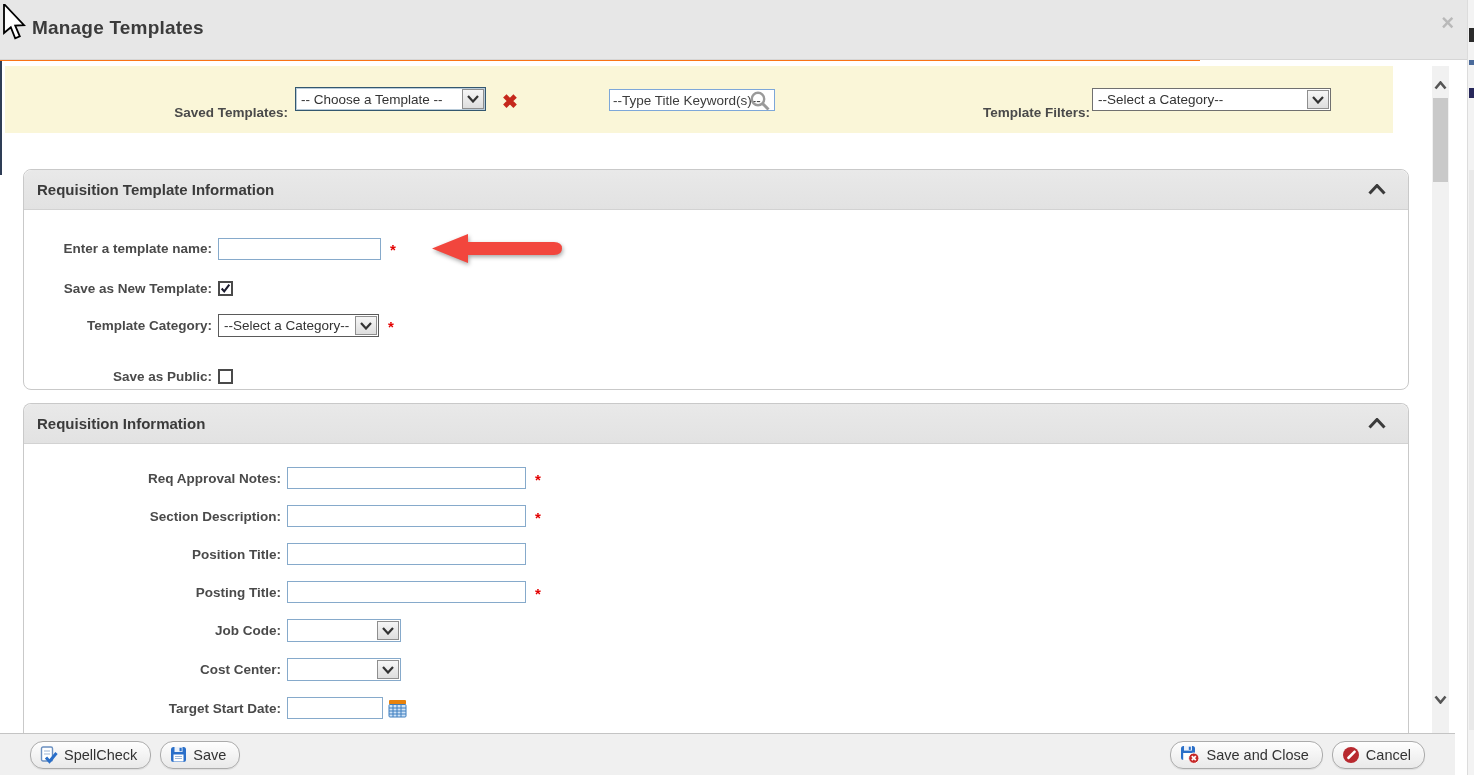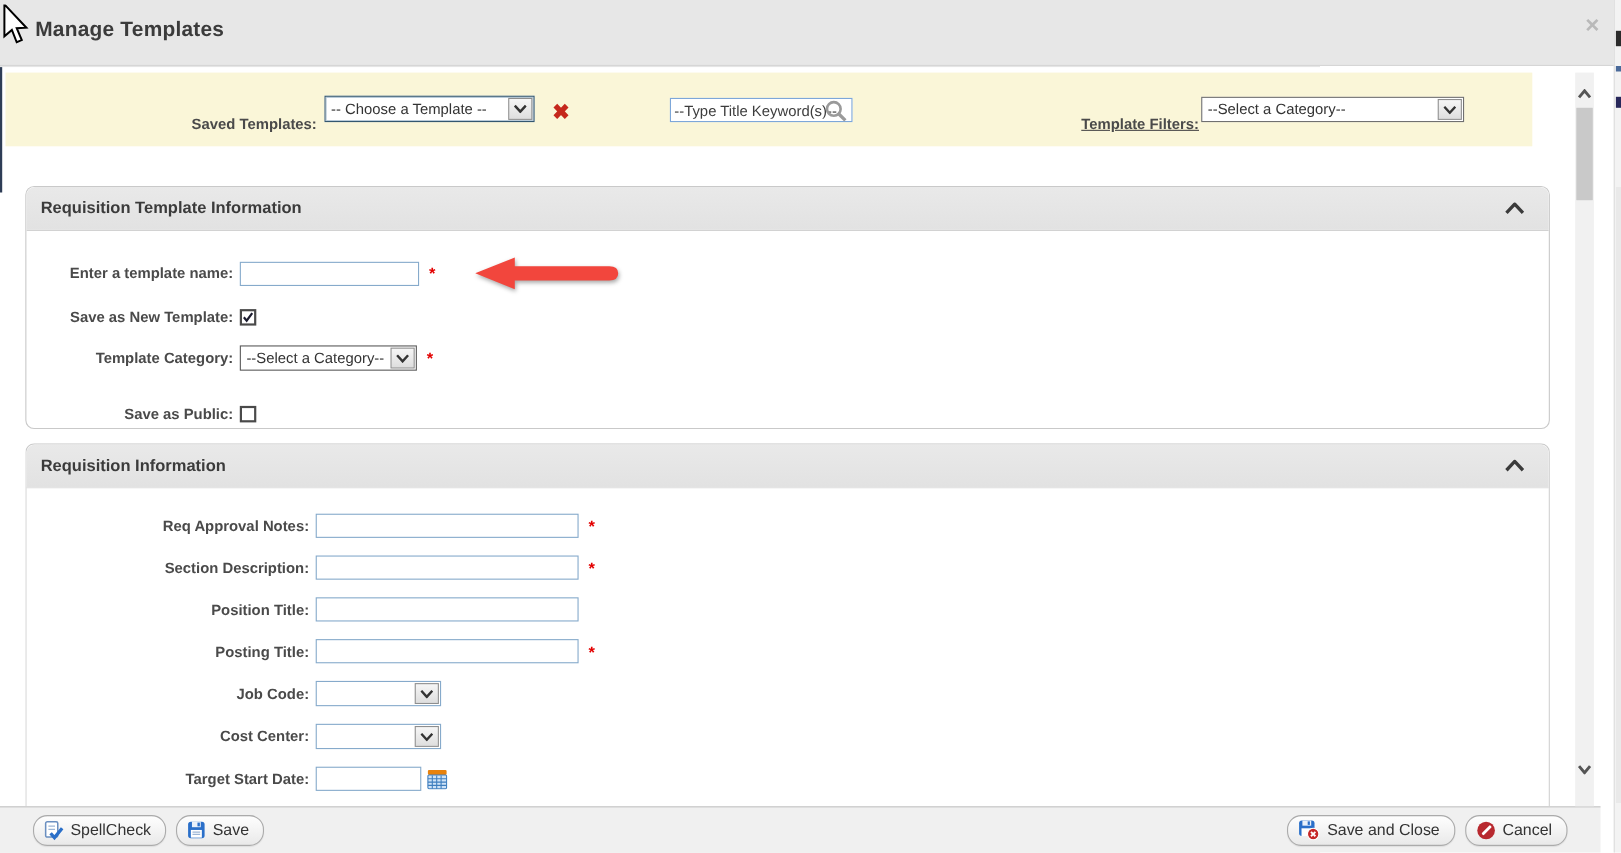--- a/index.html
+++ b/index.html
@@ -1,38 +1,38 @@
 <!DOCTYPE html>
 <html><head>
 <meta charset="utf-8">
 <style>
   * { margin:0; padding:0; box-sizing:border-box; }
   html,body { width:1474px; height:775px; overflow:hidden; background:#fff;
               font-family:"Liberation Sans", sans-serif; }
-  .stage { position:absolute; left:0; top:0; width:1200px; height:775px; background:#e5e5e5; }
+  .stage { position:absolute; left:0; top:0; width:1200px; height:775px; background:#f97316; }
 
   
   .titlebar { position:absolute; left:0; top:0; width:1474px; height:60px;
               background:#e7e7e7; border-bottom:1px solid #d6d6d6; }
   .titlebar .title { position:absolute; left:32px; top:17px; font-size:19px; font-weight:bold;
                      color:#3b3b3b; letter-spacing:.2px; }
   .close-x { position:absolute; right:20px; top:12px; font-size:22px; font-weight:bold;
              color:#b9b9b9; cursor:pointer; line-height:1; }
   .cursor-icon { position:absolute; left:2px; top:4px; }
 
   
   .content { position:absolute; left:0; top:61px; width:1467px; height:672px; background:#fff; overflow:hidden; }
   .left-strip { position:absolute; left:0; top:61px; width:2px; height:114px; background:#2e3d56; z-index:6; }
 
   
   .filter-bar { position:absolute; left:5px; top:5px; width:1388px; height:67px;
                 background:#faf6d8; }
   .fb-label { position:absolute; font-size:13.5px; font-weight:bold; color:#4a4a4a; top:27px;margin-top:12px; }
   .lbl-saved { left:143px; width:140px; text-align:right; }
-  .lbl-filters { left:963px; width:122px; text-align:right;text-decoration:underline; }
+  .lbl-filters { left:963px; width:122px; text-align:right; }
 
   
   .sel { background:#fff; display:flex; align-items:center; justify-content:space-between;
          font-size:13.5px; color:#333; cursor:pointer; }
   .sel .sel-txt { padding-left:5px; white-space:nowrap; overflow:hidden; }
   .arrow-box { width:22px; align-self:stretch; margin:1px; border:1px solid #8e8e8e;
                background:linear-gradient(#f6f6f6,#dedede); display:flex; align-items:center;
                justify-content:center; }
   .sel-saved   { position:absolute; left:290px; top:21px; width:191px; height:24px; border:1px solid #33576f; box-shadow:0 0 0 1px #b9cbd9 inset; }
   .sel-filters { position:absolute; left:1087px; top:22px; width:239px; height:23px; border:1px solid #707070; }

